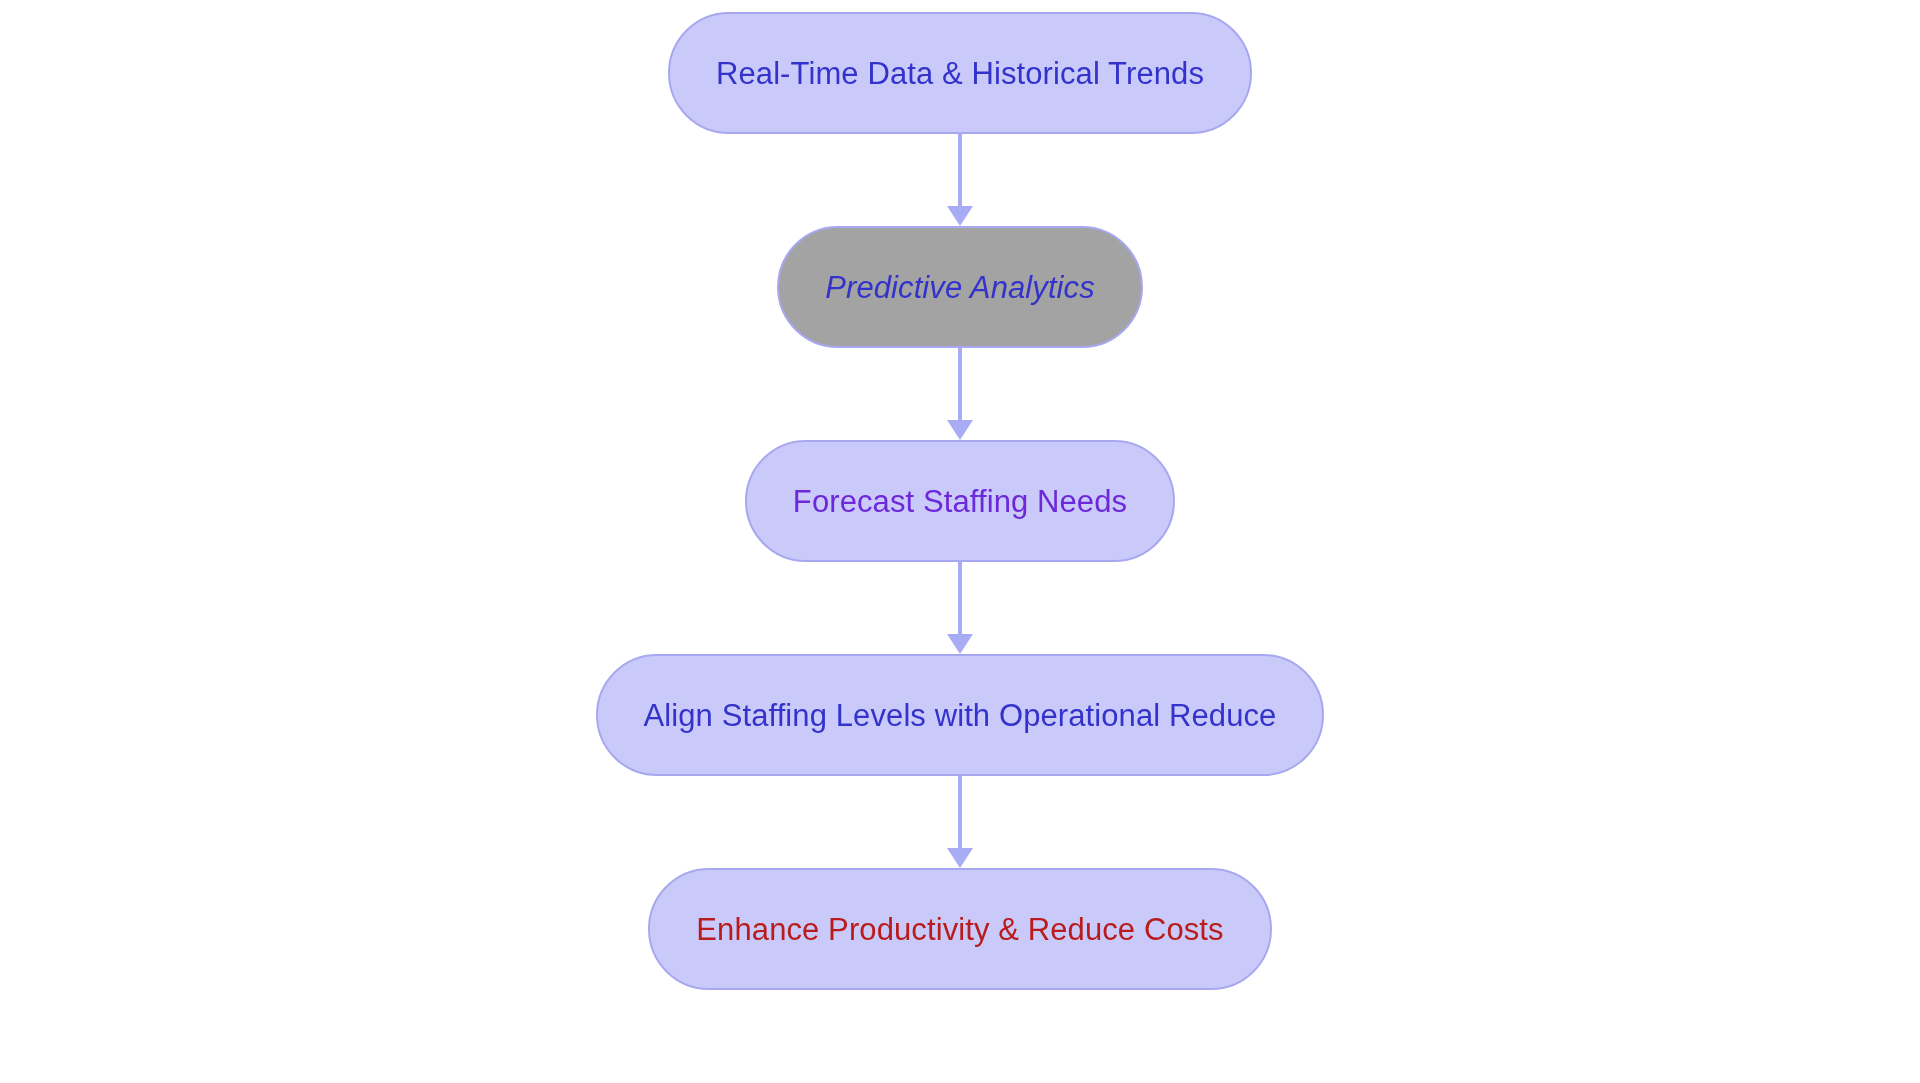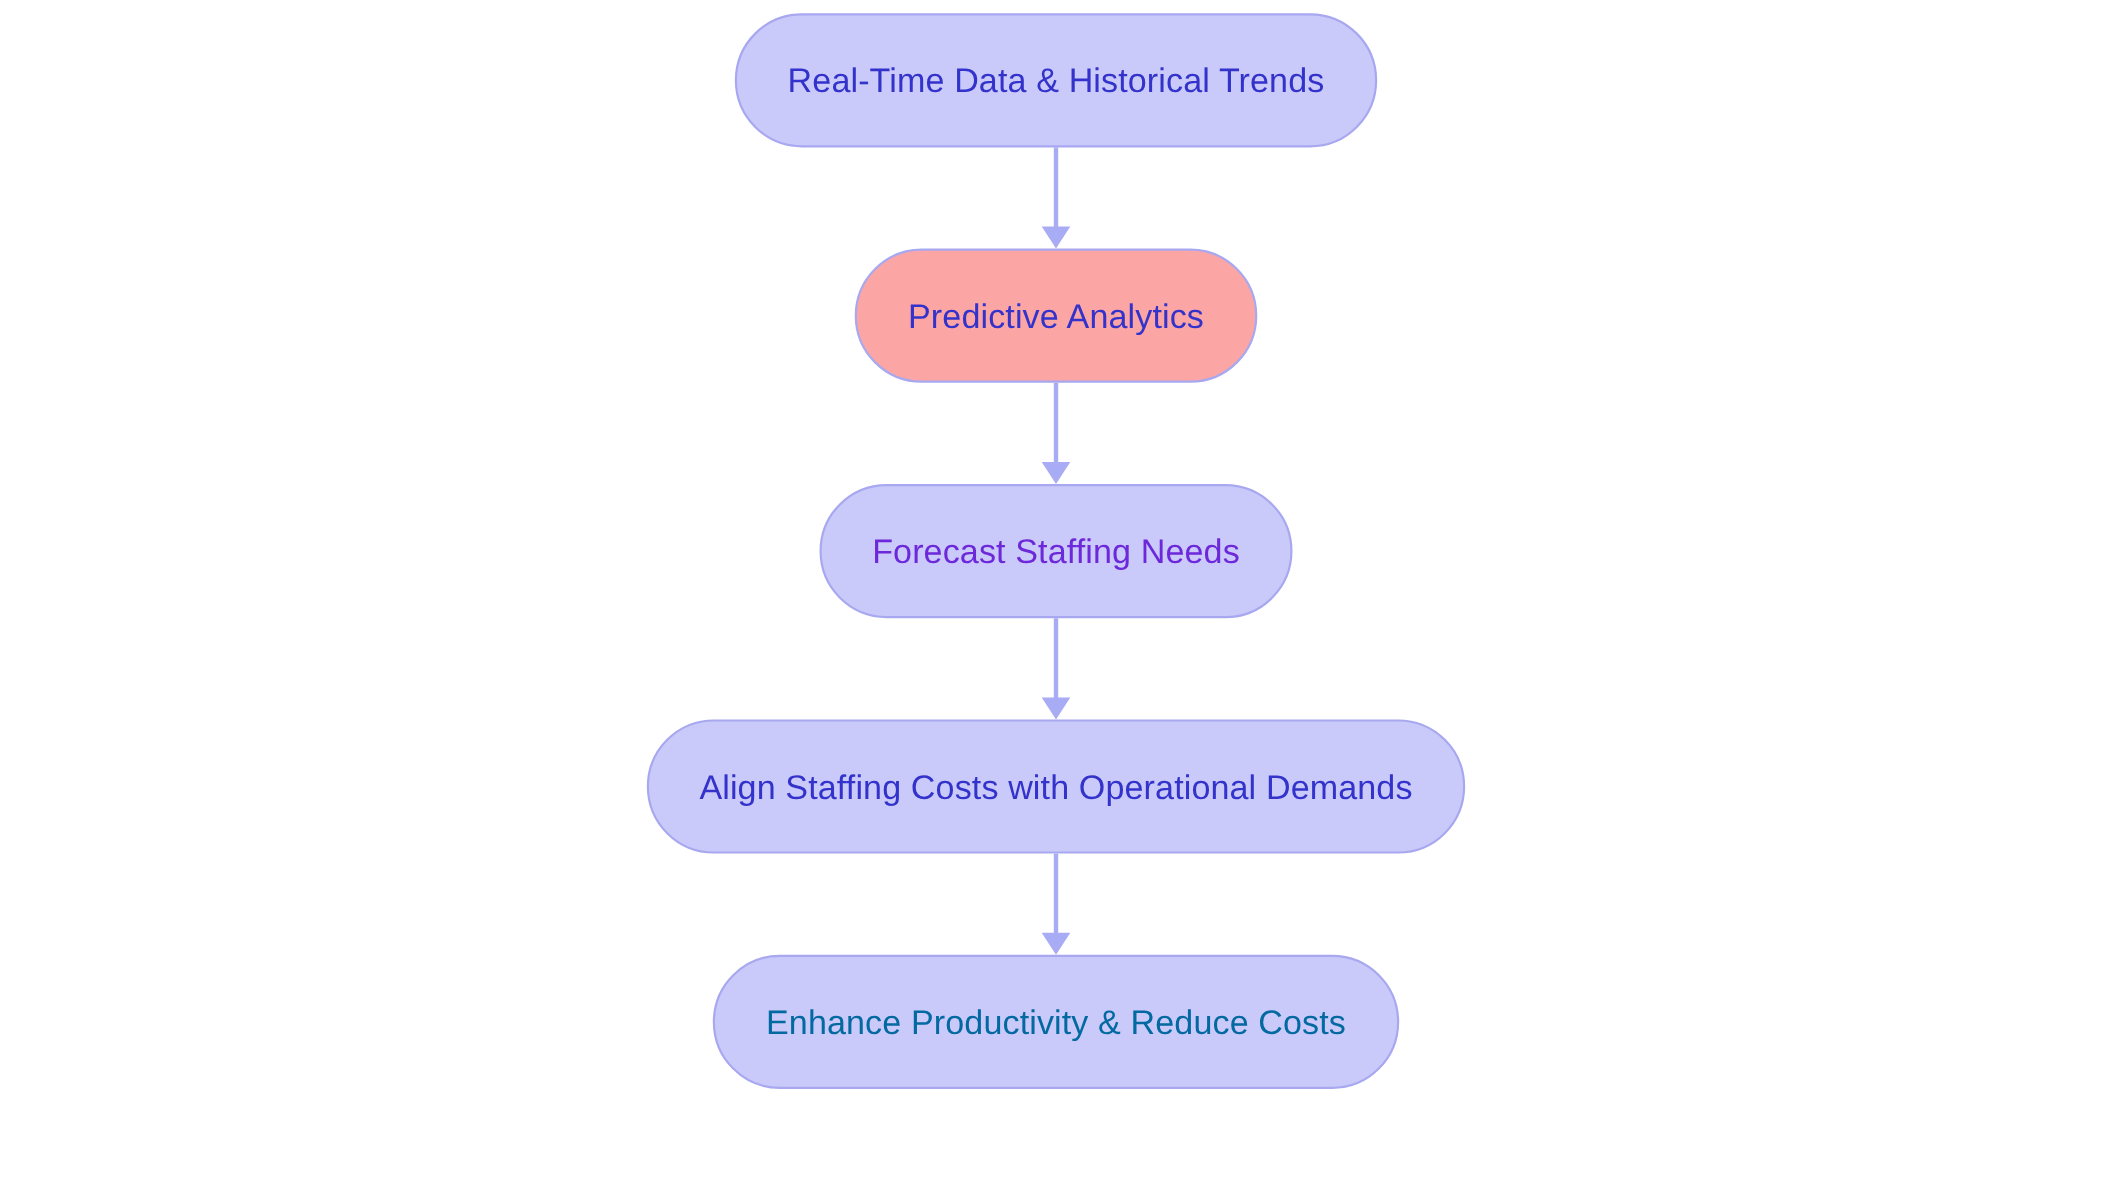--- a/index.html
+++ b/index.html
@@ -94,46 +94,46 @@
 
   <div class="node" style="background: rgb(202, 202, 250); border-color: rgb(168, 168, 240);">
     <span class="node-label" style="color: rgb(51, 51, 204);">Real-Time Data &amp; Historical Trends</span>
   </div>
 
   <div class="connector gap-1">
     <div class="connector-line" style="background: rgb(168, 172, 245);"></div>
     <div class="connector-head" style="border-top-color: rgb(168, 172, 245);"></div>
   </div>
 
-  <div class="node" style="background: #fca5a5; border-color: rgb(168, 168, 240);">
+  <div class="node" style="background: #a3a3a3; border-color: rgb(168, 168, 240); font-style: italic;">
     <span class="node-label" style="color: rgb(51, 51, 204);">Predictive Analytics</span>
   </div>
 
   <div class="connector gap-2">
     <div class="connector-line" style="background: rgb(168, 172, 245);"></div>
     <div class="connector-head" style="border-top-color: rgb(168, 172, 245);"></div>
   </div>
 
   <div class="node" style="background: rgb(202, 202, 250); border-color: rgb(168, 168, 240);">
     <span class="node-label" style="color: #6d28d9;">Forecast Staffing Needs</span>
   </div>
 
   <div class="connector gap-3">
     <div class="connector-line" style="background: rgb(168, 172, 245);"></div>
     <div class="connector-head" style="border-top-color: rgb(168, 172, 245);"></div>
   </div>
 
   <div class="node" style="background: rgb(202, 202, 250); border-color: rgb(168, 168, 240);">
-    <span class="node-label" style="color: rgb(51, 51, 204);">Align Staffing Costs with Operational Demands</span>
+    <span class="node-label" style="color: rgb(51, 51, 204);">Align Staffing Levels with Operational Reduce</span>
   </div>
 
   <div class="connector gap-4">
     <div class="connector-line" style="background: rgb(168, 172, 245);"></div>
     <div class="connector-head" style="border-top-color: rgb(168, 172, 245);"></div>
   </div>
 
   <div class="node" style="background: rgb(202, 202, 250); border-color: rgb(168, 168, 240);">
-    <span class="node-label" style="color: #0369a1;">Enhance Productivity &amp; Reduce Costs</span>
+    <span class="node-label" style="color: #b91c1c;">Enhance Productivity &amp; Reduce Costs</span>
   </div>
 
   <div class="spacer-bottom"></div>
 
 </div>
 
 </body></html>

